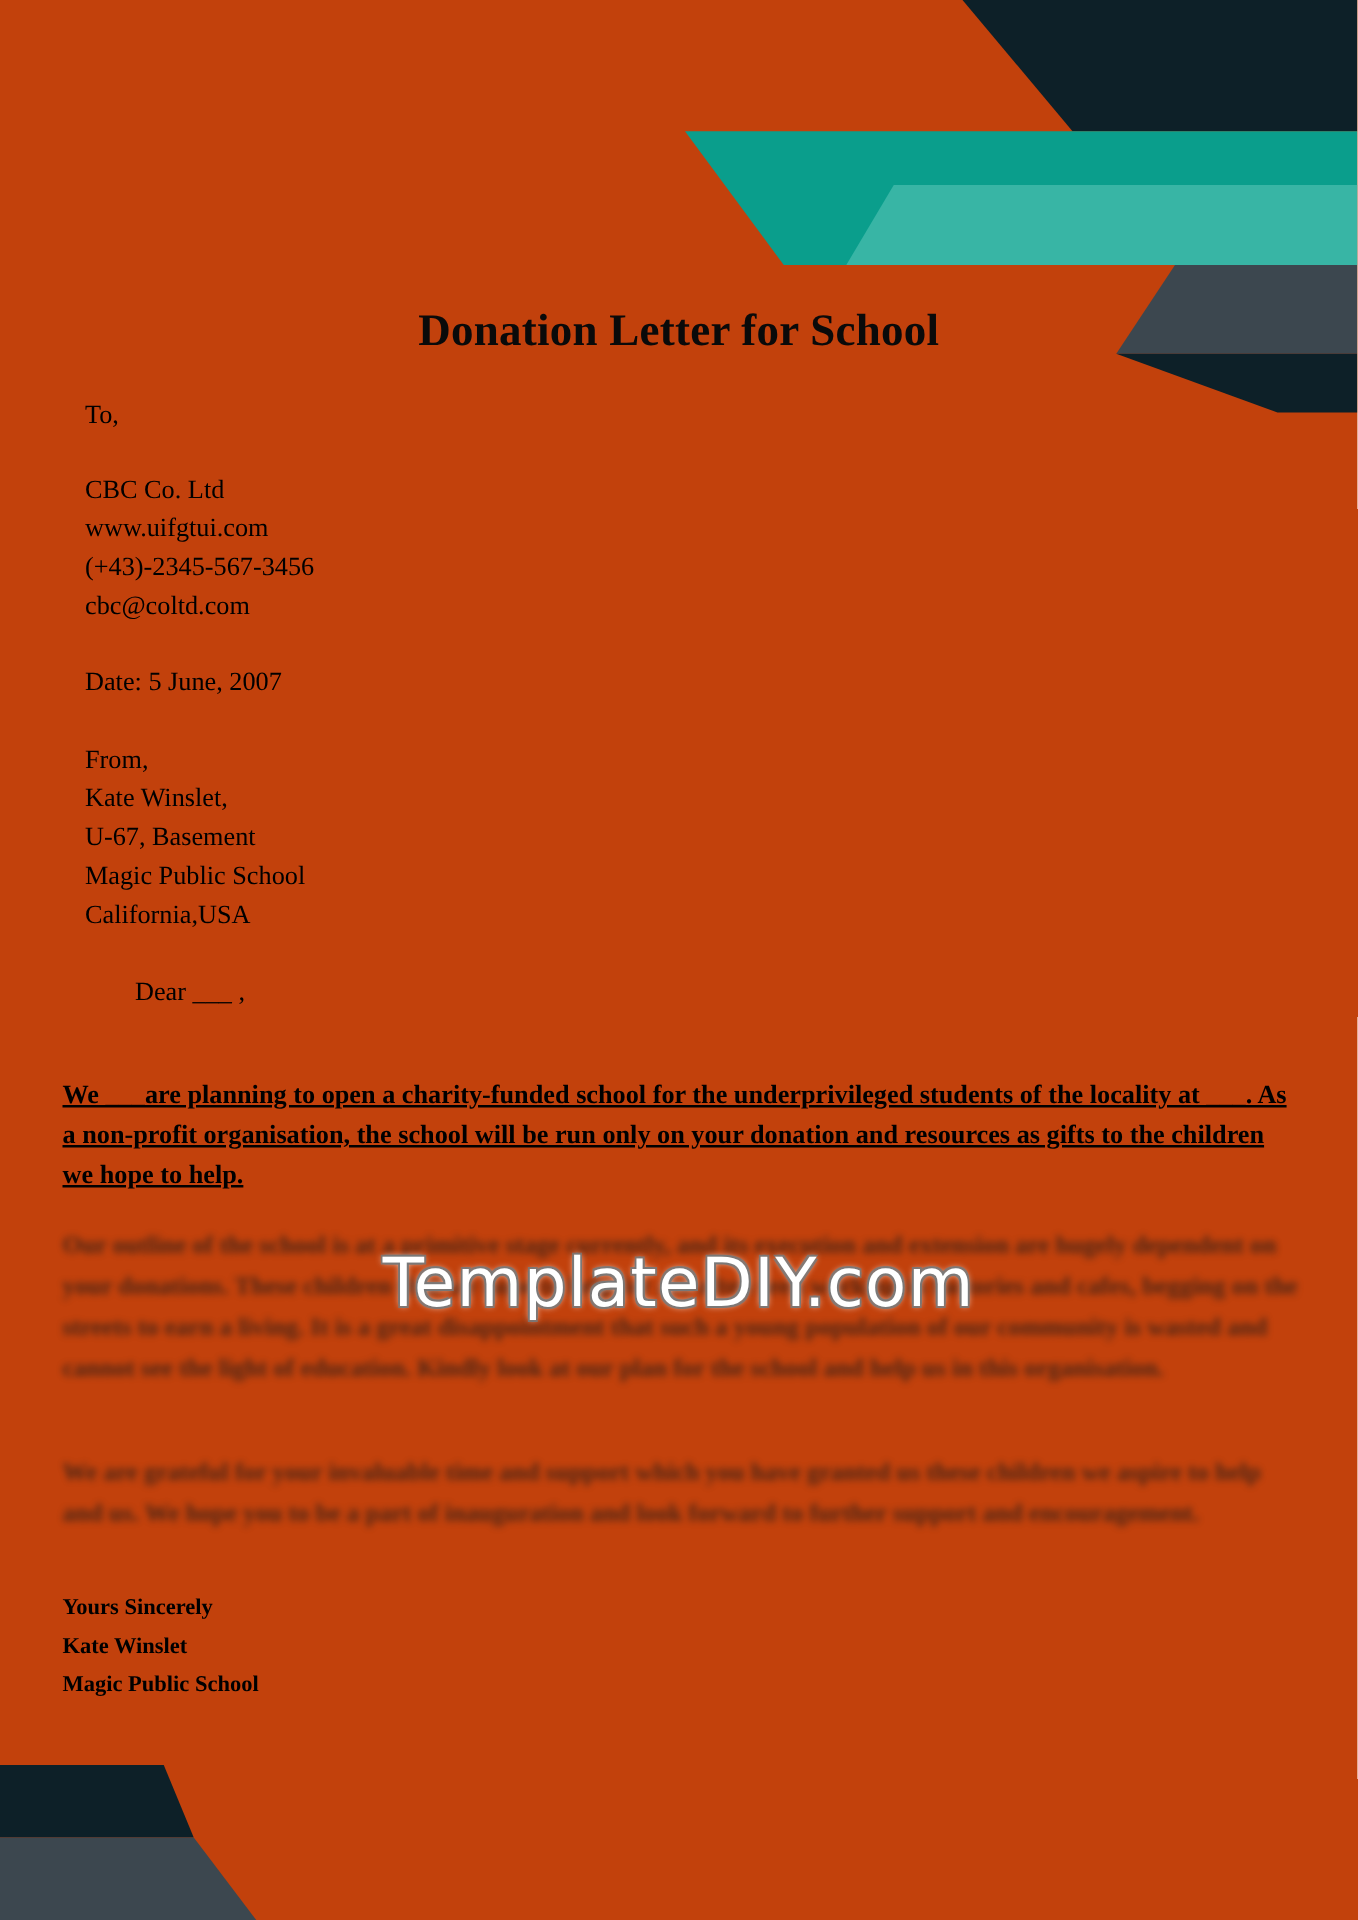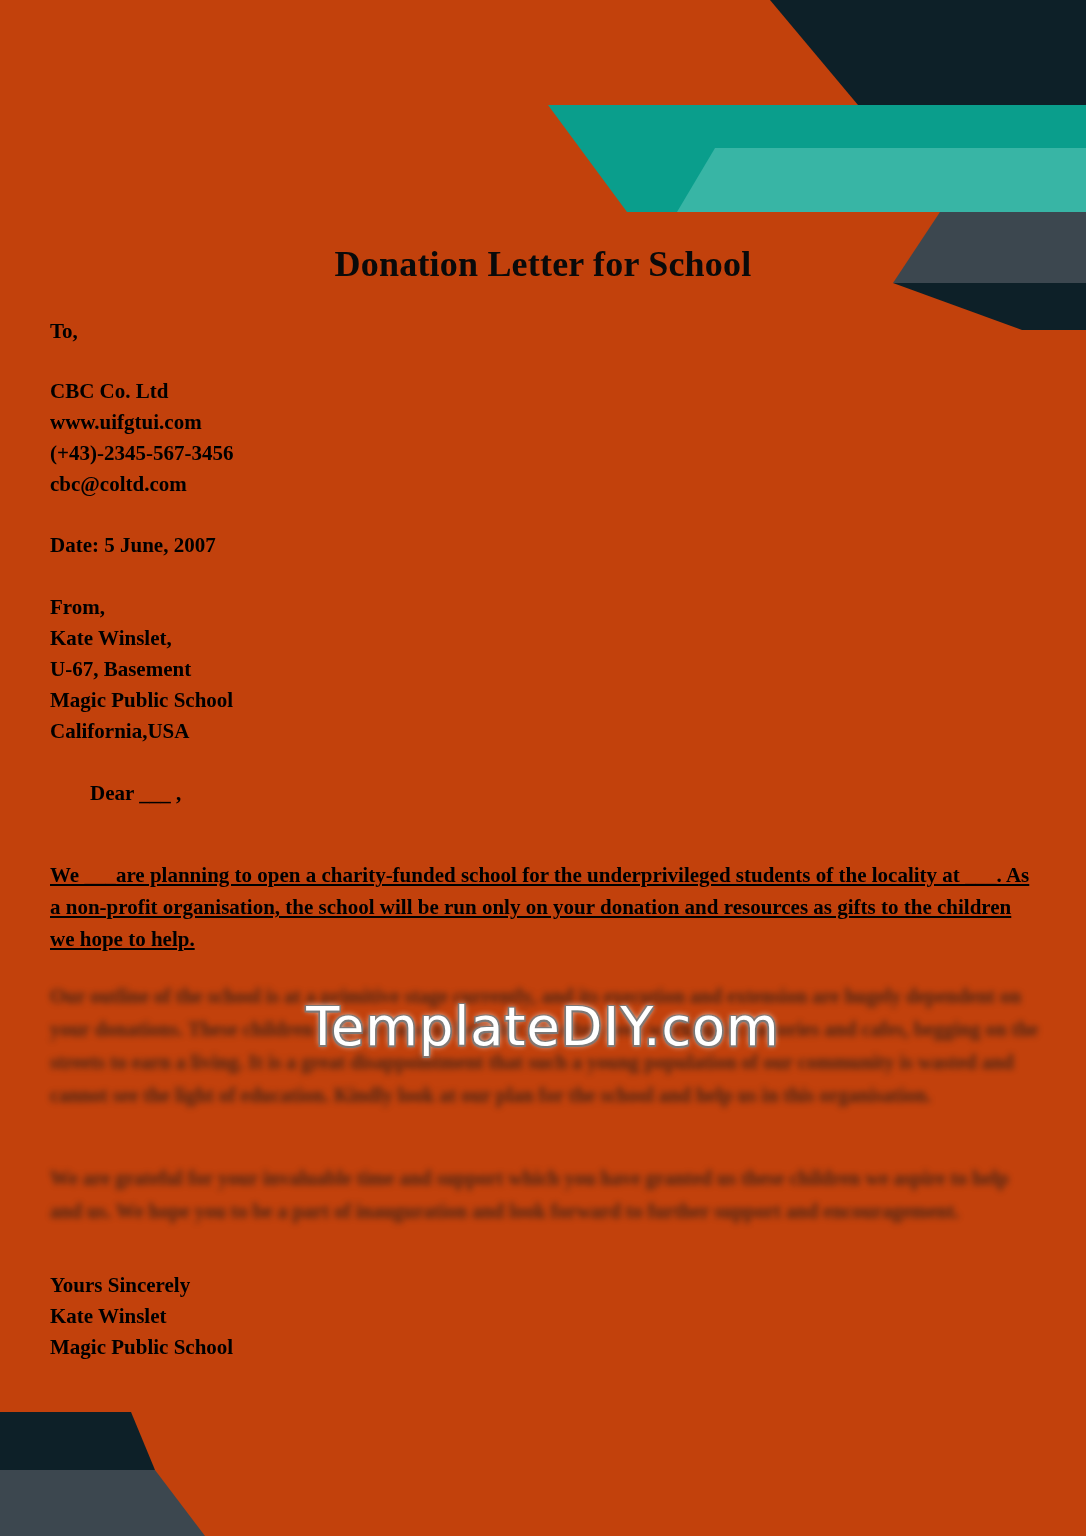--- a/index.html
+++ b/index.html
@@ -45,24 +45,24 @@
     text-align: center;
     font-size: 36px;
     font-weight: bold;
     letter-spacing: 0.2px;
     color: #0a0a0a;
     margin: 0;
   }
 
   .block {
     position: absolute;
-    left: 50px;
+    left: 68px;
     color: #000000;
     font-size: 21px;
-    font-weight: bold;
+    font-weight: normal;
     line-height: 31px;
   }
   .block .line { white-space: pre; }
 
   #to-block      { top: 316px; }
   #recipient     { top: 376px; }
   #date-block    { top: 530px; }
   #from-block    { top: 592px; }
   #salutation    { top: 778px; margin-left: 40px; }
 
@@ -94,21 +94,21 @@
     text-align: left;
     user-select: none;
   }
   #body-para-1 { top: 960px; }
   #body-para-2 { top: 1142px; }
 
   #closing-block {
     position: absolute;
     left: 50px;
     top: 1270px;
-    font-size: 21px;
+    font-size: 18px;
     font-weight: bold;
     line-height: 31px;
     color: #000000;
   }
   #closing-block .line { white-space: pre; }
 
   
   #watermark {
     position: absolute;
     left: 0;

